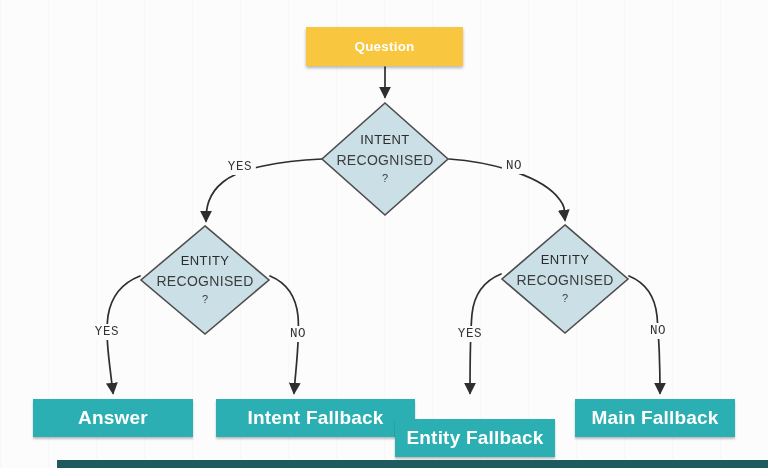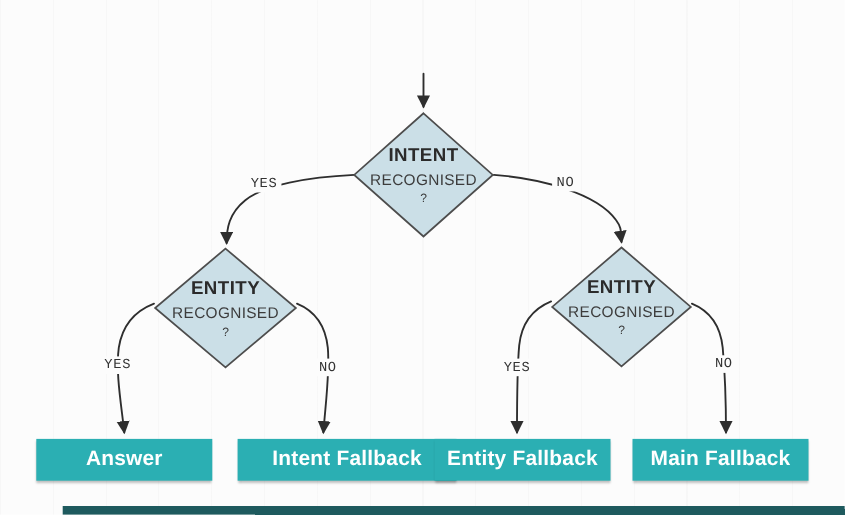--- a/index.html
+++ b/index.html
@@ -34,35 +34,35 @@
     color:var(--node-text);font-weight:bold;font-size:13.5px;letter-spacing:0.2px;
   }
   .outcome{
     top:399px;height:38px;
     background:var(--outcome-fill);
     box-shadow:0 2px 2px rgba(0,0,0,0.25);
     color:var(--node-text);font-weight:bold;font-size:19px;letter-spacing:0.2px;
   }
   .outcome.o1{left:33px;width:160px;}
   .outcome.o2{left:216px;width:199px;}
-  .outcome.o3{left:395px;width:160px;}
+  .outcome.o3{left:395px;width:160px;margin-top:20px;}
   .outcome.o4{left:575px;width:160px;}
 
   .diamond{position:absolute;z-index:2;}
   .diamond svg{position:absolute;left:0;top:0;width:100%;height:100%;overflow:visible;}
   .diamond polygon{
     fill:var(--decision-fill);stroke:var(--decision-border);stroke-width:1.6;
     vector-effect:non-scaling-stroke;
   }
   .diamond .d-text{
     position:absolute;inset:0;z-index:2;
     display:flex;flex-direction:column;align-items:center;justify-content:center;
     line-height:1.45;color:var(--label-text);
   }
-  .d-title{font-weight:bold;font-size:17px;letter-spacing:0.4px;color:#2b2b2b;}
+  .d-title{font-weight:normal;font-size:13px;letter-spacing:0.4px;color:#2b2b2b;}
   .d-sub{font-size:14px;letter-spacing:0.3px;color:#3c3c3c;}
   .d-q{font-size:11px;color:#3c3c3c;}
   .dm-intent{left:321px;top:102px;width:128px;height:114px;}
   .dm-entity-left{left:140px;top:225px;width:130px;height:110px;}
   .dm-entity-right{left:501px;top:224px;width:128px;height:110px;}
 
   .edge-label{
     position:absolute;z-index:4;transform:translate(-50%,-50%);
     background:var(--canvas-bg);padding:1px 4px;
     font-size:12.5px;color:var(--label-text);letter-spacing:0.6px;font-family:Liberation Mono, monospace;
@@ -92,20 +92,23 @@
     </defs>
     <path class="edge" d="M385,67 L385,97" marker-end="url(#arrowhead)"></path>
     <path class="edge" d="M322,159 C280,161 240,168 223,182 C208,194 206,208 206,221" marker-end="url(#arrowhead)"></path>
     <path class="edge" d="M449,159 C492,162 543,176 560,200 C566,208 564,212 565,220" marker-end="url(#arrowhead)"></path>
     <path class="edge" d="M140,276 C122,283 111,297 108,316 C105,338 110,366 113,393" marker-end="url(#arrowhead)"></path>
     <path class="edge" d="M270,276 C287,283 296,297 298,316 C300,338 296,366 294,393" marker-end="url(#arrowhead)"></path>
     <path class="edge" d="M501,274 C484,281 474,295 472,314 C470,336 470,366 470,393" marker-end="url(#arrowhead)"></path>
     <path class="edge" d="M629,276 C646,283 655,297 657,316 C659,338 660,366 660,393" marker-end="url(#arrowhead)"></path>
   </svg>
 
+  <div class="node question">
+    <span>Question</span>
+  </div>
 
   <div class="diamond dm-intent">
     <svg viewBox="0 0 128 114" preserveAspectRatio="none">
       <polygon points="64,1 127,57 64,113 1,57"></polygon>
     </svg>
     <div class="d-text">
       <span class="d-title">INTENT</span>
       <span class="d-sub">RECOGNISED</span>
       <span class="d-q">?</span>
     </div>

